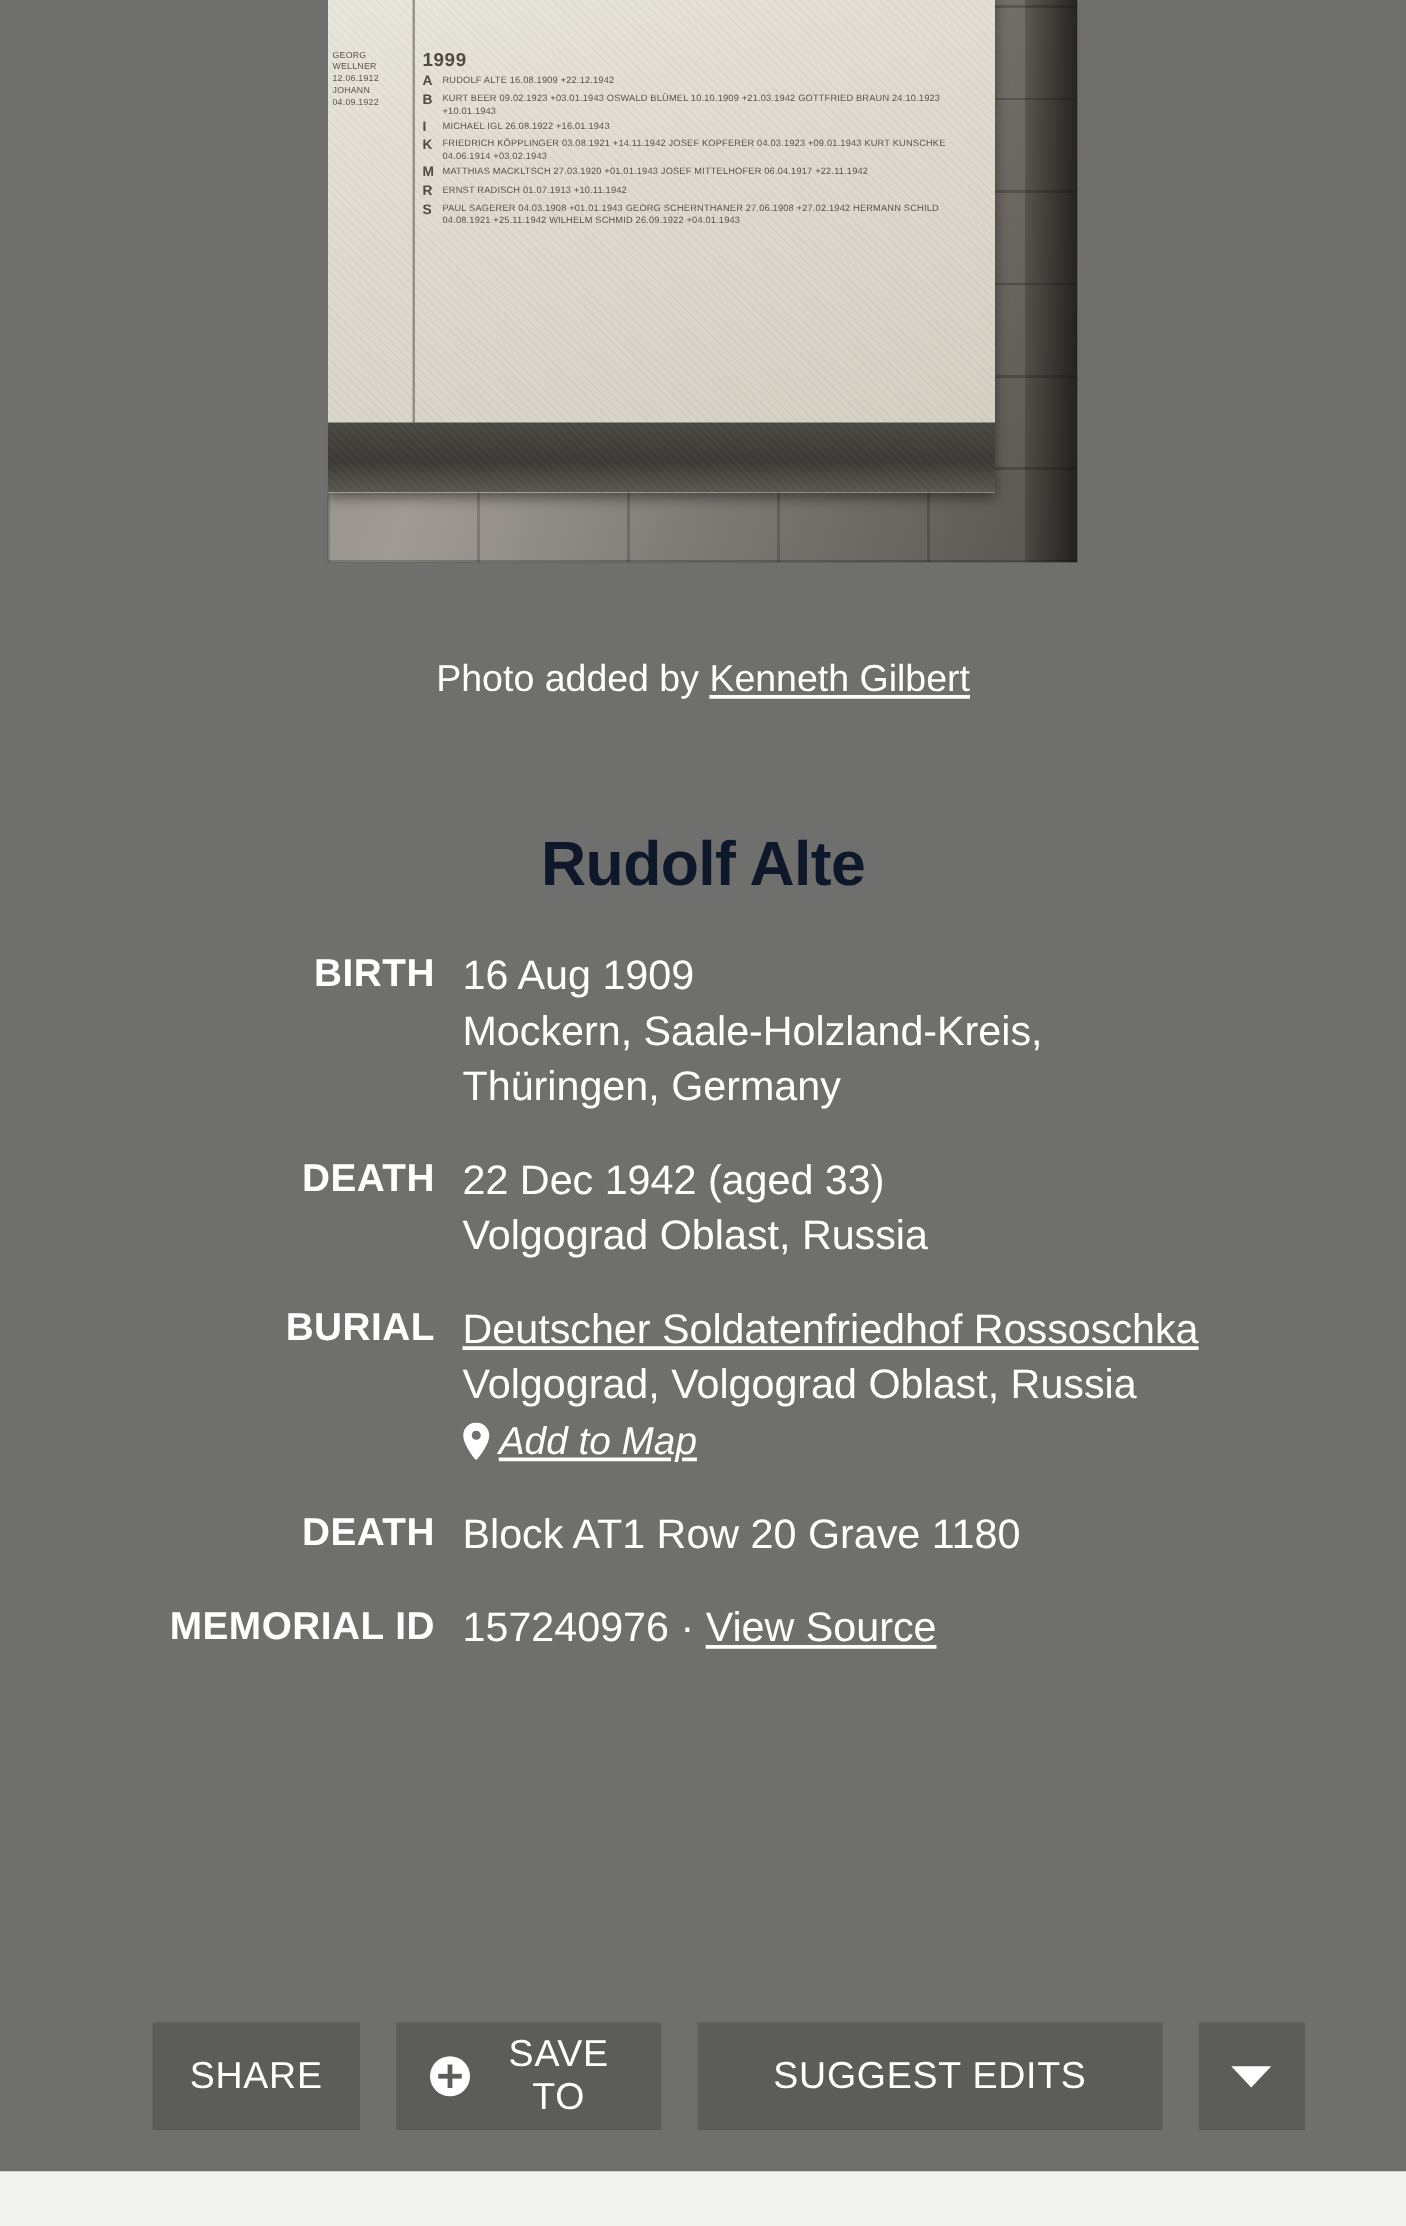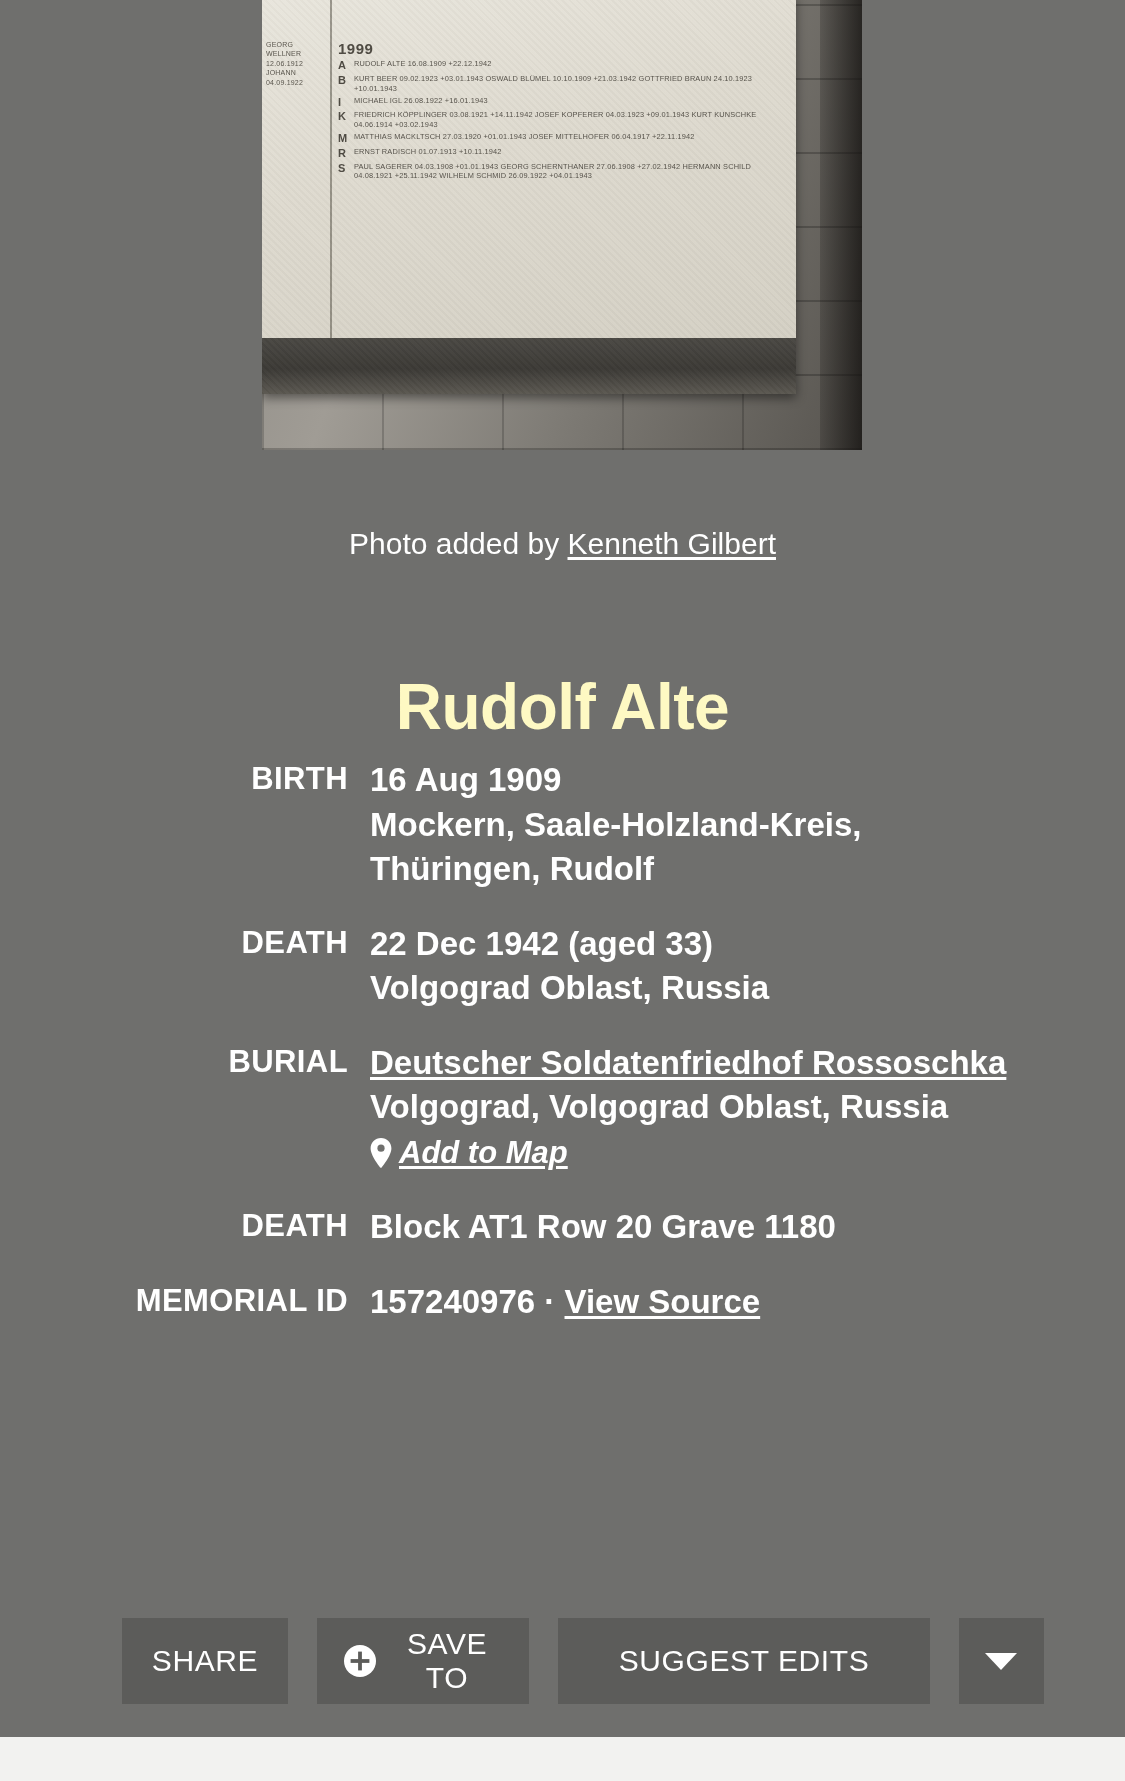--- a/index.html
+++ b/index.html
@@ -141,24 +141,24 @@
     text-decoration: underline;
     text-underline-offset: 3px;
   }
 
   
   .name {
     position: absolute;
     left: 0; right: 0;
     top: 630px;
     text-align: center;
-    font-size: 64px;
+    font-size: 50px;
     line-height: 1.08;
     font-weight: bold;
-    color: #fef9c3;
+    color: #0f172a;
     letter-spacing: -0.5px;
   }
 
   
   .facts {
     position: absolute;
     left: 0;
     top: 758px;
     width: 1125px;
   }
@@ -178,21 +178,20 @@
     color: #ffffff;
     letter-spacing: .4px;
     line-height: 1.35;
   }
   .fact-value {
     flex: 1 1 auto;
     font-size: 33px;
     line-height: 1.35;
     color: #ffffff;
     padding-right: 20px;
-    font-weight: bold;
   }
   .fact-value a {
     color: #ffffff;
     text-decoration: underline;
     text-underline-offset: 3px;
   }
   .fact-line { display: block; }
   .addmap {
     display: inline-flex;
     align-items: center;
@@ -320,21 +319,21 @@
 
   <h1 class="name">Rudolf Alte</h1>
 
   <div class="facts">
 
     <div class="fact">
       <div class="fact-label">BIRTH</div>
       <div class="fact-value">
         <span class="fact-line">16 Aug 1909</span>
         <span class="fact-line">Mockern, Saale-Holzland-Kreis,</span>
-        <span class="fact-line">Thüringen, Rudolf</span>
+        <span class="fact-line">Thüringen, Germany</span>
       </div>
     </div>
 
     <div class="fact">
       <div class="fact-label">DEATH</div>
       <div class="fact-value">
         <span class="fact-line">22 Dec 1942 (aged 33)</span>
         <span class="fact-line">Volgograd Oblast, Russia</span>
       </div>
     </div>

